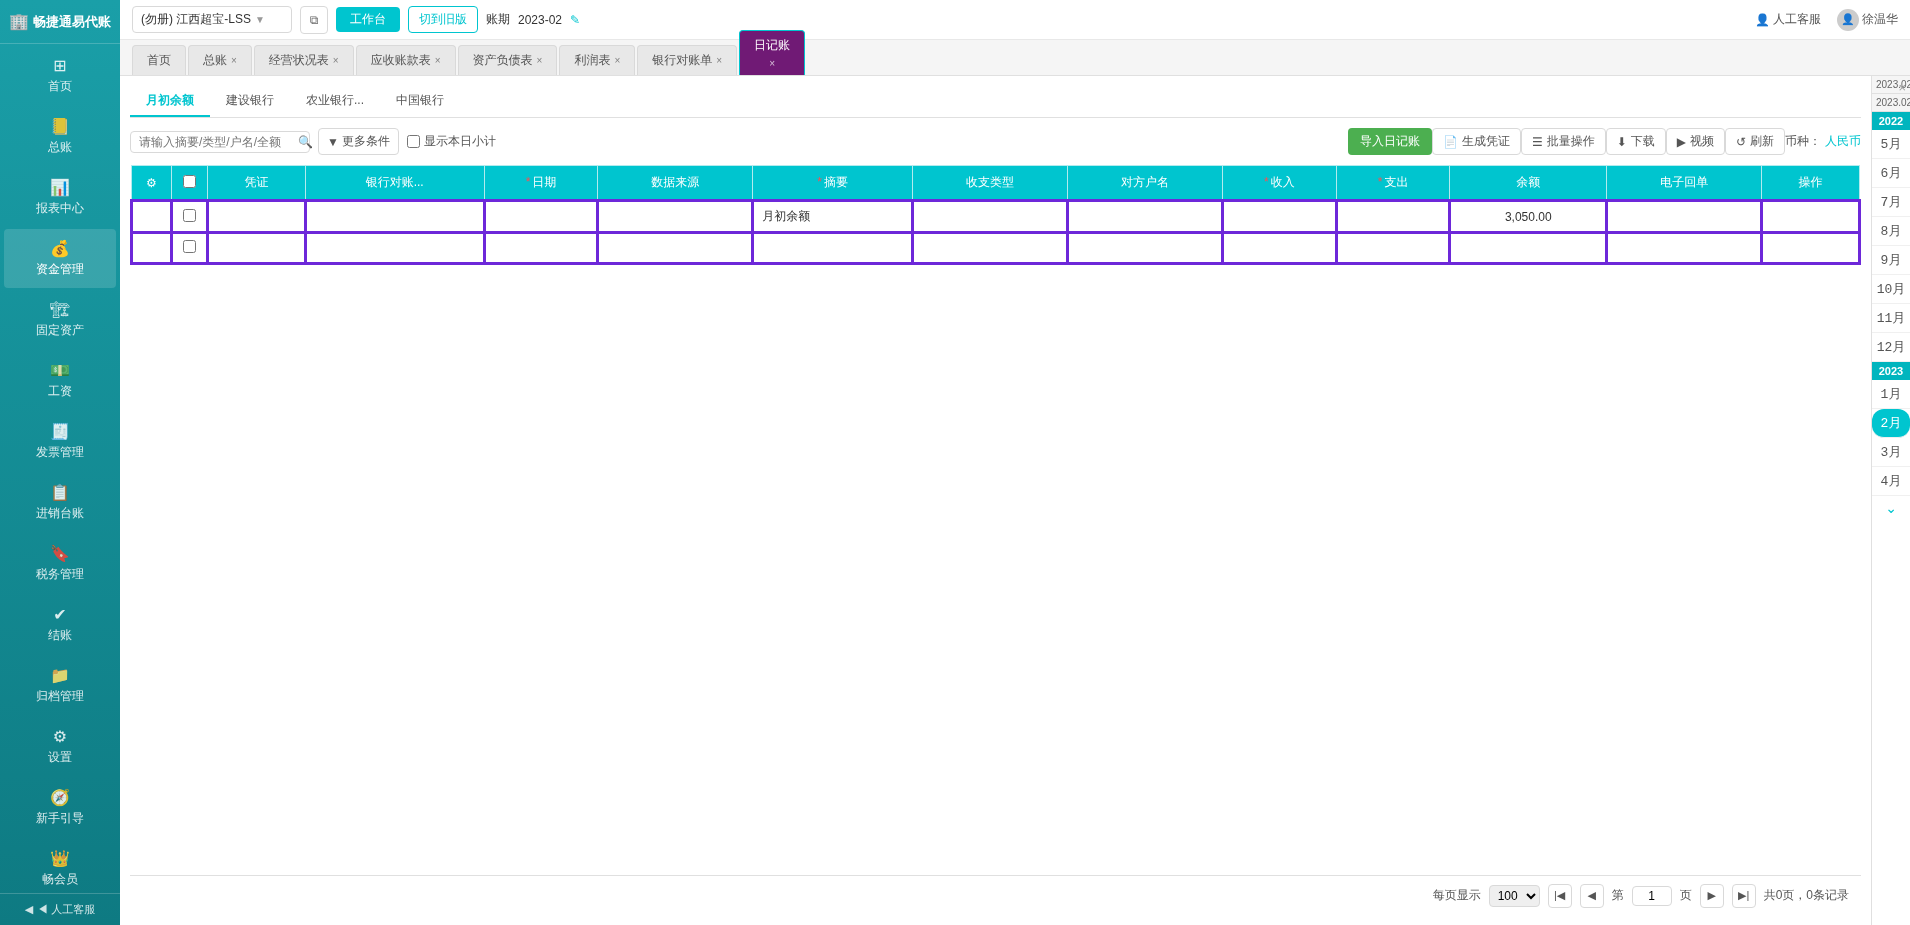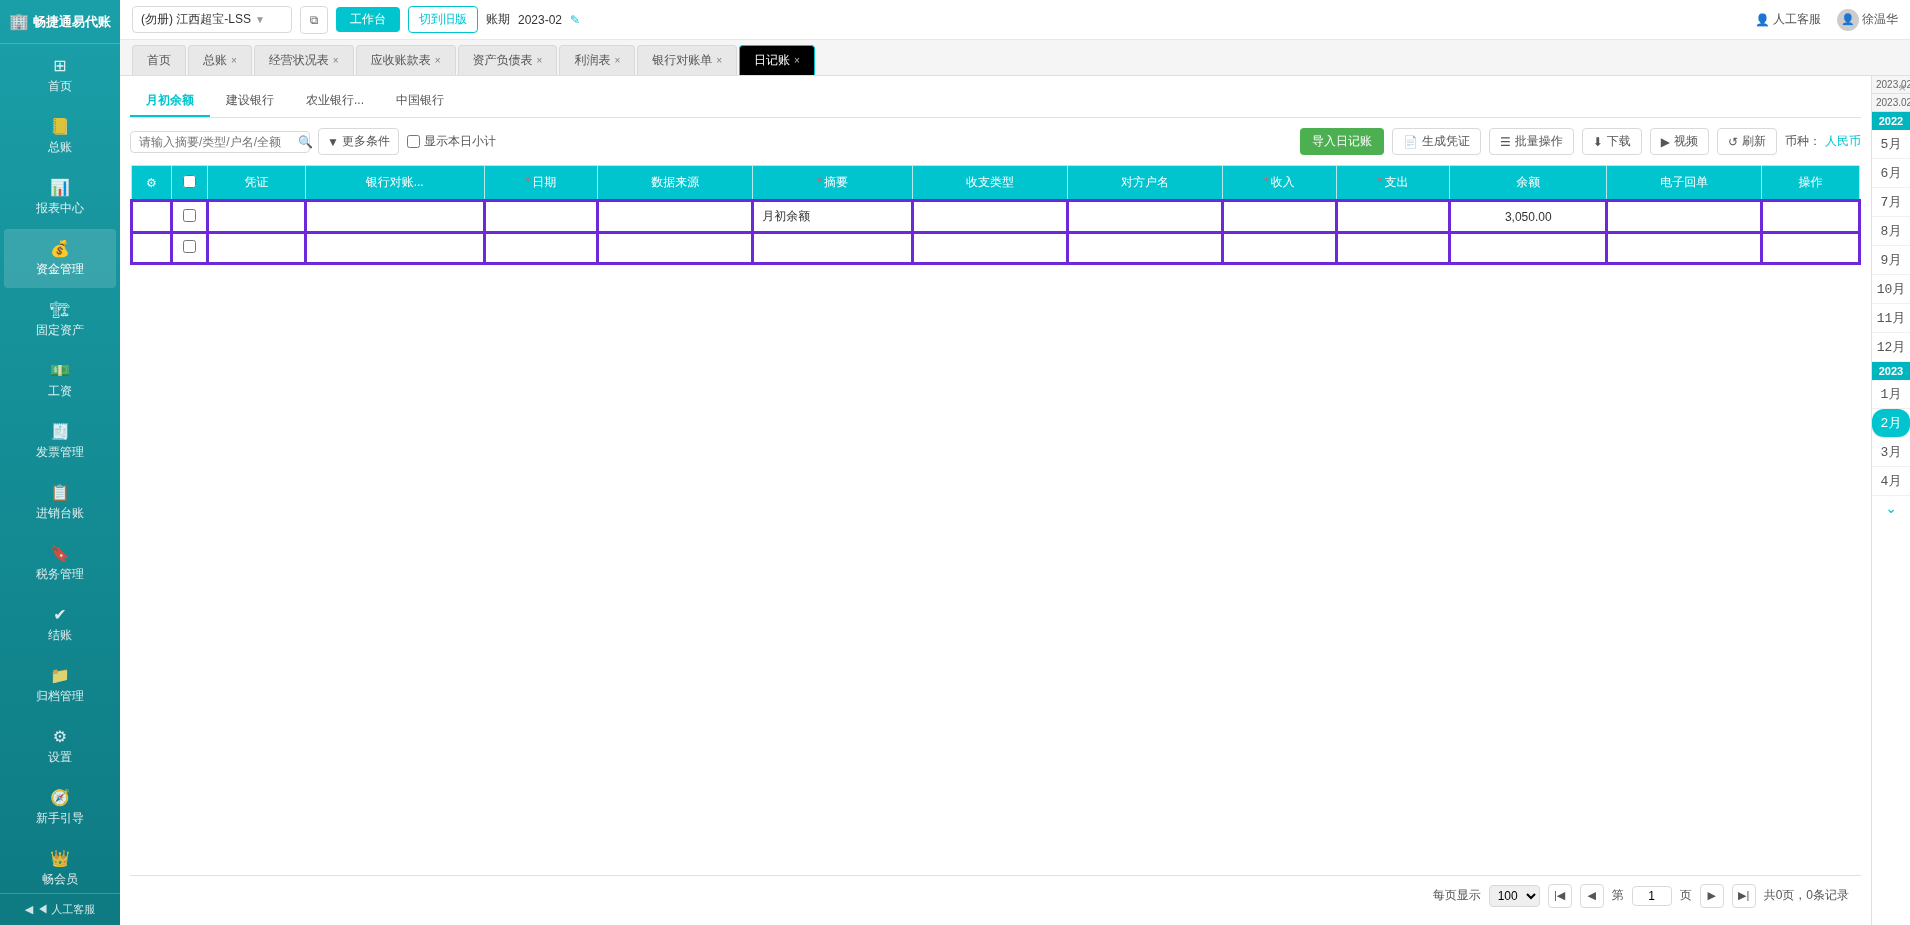--- a/index.html
+++ b/index.html
@@ -167,23 +167,24 @@
       font-size: 12px;
       color: #555;
       display: flex;
       align-items: center;
       gap: 4px;
       border: 1px solid #d9d9d9;
       border-bottom: none;
       white-space: nowrap;
     }
     .tab-item.active {
-      background: #000000;
+      background: #701a75;
       color: #fff;
       border-color: #00c5cf;
+      flex-direction: column;
     }
     .tab-item .close-x {
       font-size: 10px;
       cursor: pointer;
       opacity: 0.7;
     }
 
     
     .content-area {
       flex: 1;
@@ -268,21 +269,21 @@
       display: flex;
       gap: 4px;
       font-size: 12px;
       color: #555;
     }
     .show-daily-check input[type=checkbox] { cursor: pointer; }
 
     .toolbar-right {
       display: flex;
       align-items: center;
-      gap: 8px;
+      gap: 0;
       padding-left: 32px;
     }
     .import-btn {
       background: #4caf50;
       color: #fff;
       border: none;
       border-radius: 4px;
       padding: 5px 12px;
       cursor: pointer;
       font-size: 12px;

